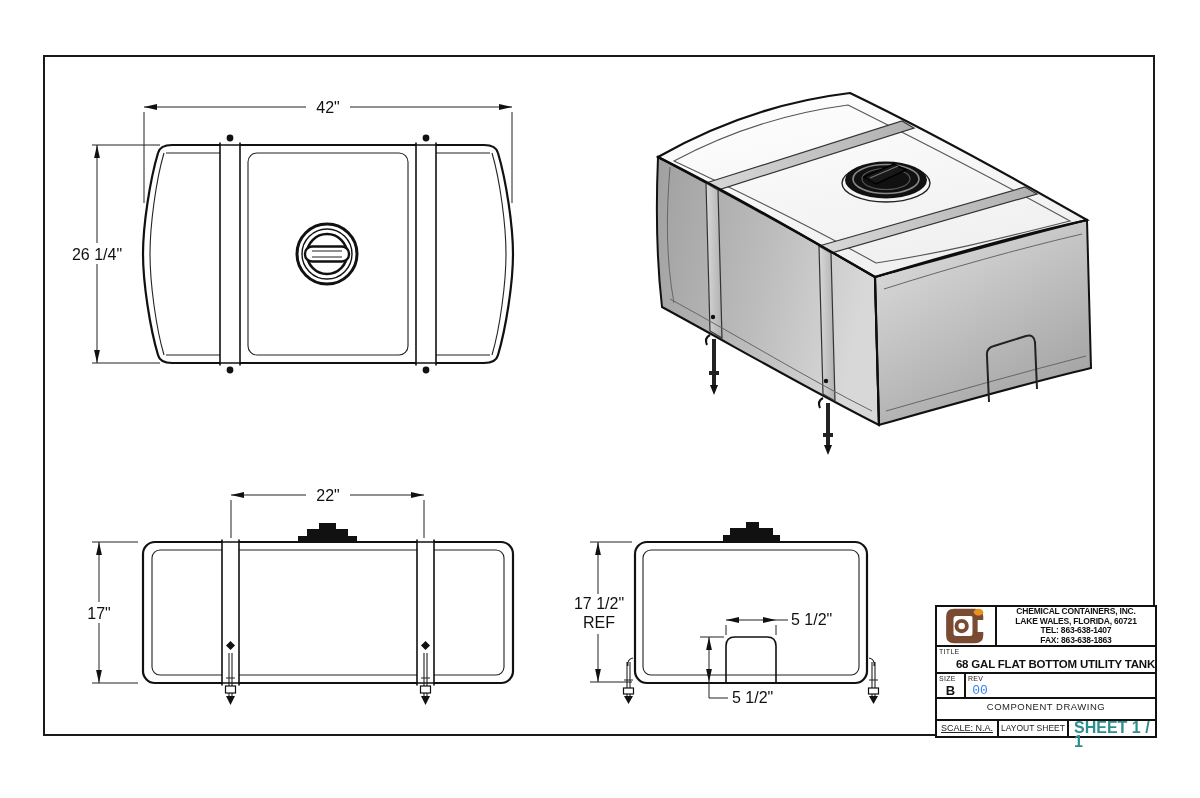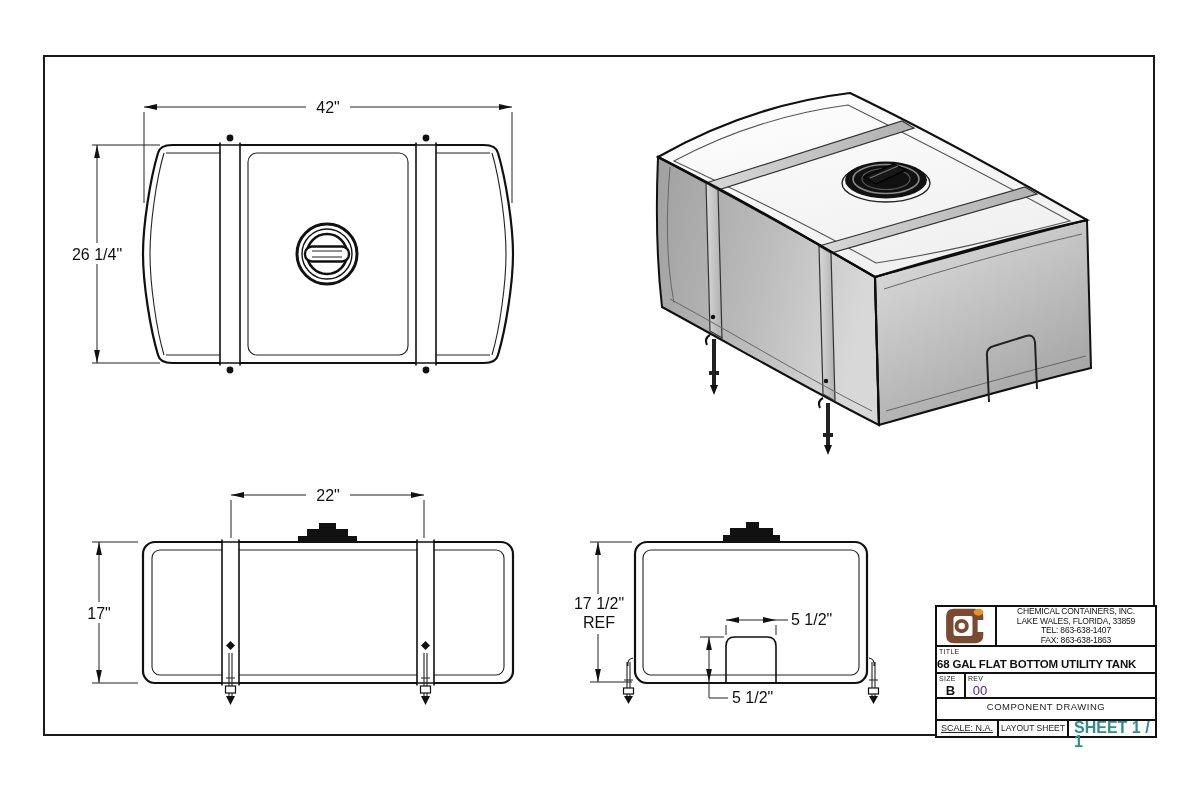--- a/index.html
+++ b/index.html
@@ -16,32 +16,32 @@
   .blk{fill:#111;stroke:none;}
   
   .titleblock{position:absolute;left:935px;top:605px;width:222px;height:133px;
     border:2px solid #111;box-sizing:border-box;background:#fff;display:flex;
     flex-direction:column;color:#111;}
   .tb-row{box-sizing:border-box;}
   .tb-head{height:42px;display:flex;}
   .tb-logo{width:60px;border-right:2px solid #111;box-sizing:border-box;display:flex;
     align-items:center;justify-content:center;}
   .tb-co{flex:1;display:flex;flex-direction:column;align-items:center;justify-content:center;
-    font-weight:normal;font-size:8.5px;line-height:9.6px;letter-spacing:-0.2px;text-align:right;}
+    font-weight:bold;font-size:8.5px;line-height:9.6px;letter-spacing:-0.2px;text-align:right;}
   .tb-title{height:29px;border-top:2px solid #111;position:relative;}
   .tb-label{position:absolute;left:2px;top:1px;font-size:7px;letter-spacing:0.3px;color:#222;}
-  .tb-title-text{position:absolute;left:0;right:0;top:11px;text-align:left;
+  .tb-title-text{position:absolute;left:0;right:0;top:11px;text-align:right;
     font-weight:bold;font-size:11.5px;letter-spacing:-0.2px;}
   .tb-mid{height:28px;border-top:2px solid #111;display:flex;}
   .tb-size{width:29px;border-right:2px solid #111;box-sizing:border-box;position:relative;}
   .tb-dwg{flex:1;border-right:2px solid #111;box-sizing:border-box;position:relative;}
   .tb-rev{width:28px;position:relative;}
   .tb-big{position:absolute;left:0;right:0;top:9px;text-align:center;font-weight:bold;font-size:13px;}
   .tb-big-dwg{position:absolute;left:0;right:0;top:8px;text-align:center;font-weight:bold;font-size:14px;letter-spacing:0.5px;}
-  .tb-rev-val{position:absolute;left:0;right:0;top:9px;text-align:center;font-size:13px;color:#4c1d95;}
+  .tb-rev-val{position:absolute;left:0;right:0;top:9px;text-align:center;font-size:13px;color:#3b82f6;font-family:Liberation Mono, monospace;}
   .tb-comp{height:24px;border-top:2px solid #111;text-align:center;font-size:9.5px;
     letter-spacing:0.5px;line-height:16px;color:#222;}
   .tb-bottom{height:17px;border-top:2px solid #111;display:flex;font-size:9px;color:#222;}
   .tb-scale{width:62px;border-right:2px solid #111;box-sizing:border-box;text-align:center;line-height:15px;text-decoration:underline;}
   .tb-layout{width:70px;border-right:2px solid #111;box-sizing:border-box;text-align:center;line-height:15px;font-size:8.5px;}
   .tb-sheet{flex:1;font-weight:bold;font-size:16px;line-height:14px;padding-left:5px;color:#2e8e8e;}
 </style>
 </head>
 <body>
 
@@ -268,21 +268,21 @@
           <g>
             <path fill="#7b4a33" d="M46,15 V11 Q46,2 36,2 H12 Q3,2 3,11 V33 Q3,42 12,42 H36 Q46,42 46,33 V29 H34 V31 Q34,33.5 31,33.5 H15 Q11.5,33.5 11.5,30 V14 Q11.5,10.5 15,10.5 H31 Q34,10.5 34,13 V15 Z"></path>
             <circle cx="21" cy="22" r="6" fill="none" stroke="#7b4a33" stroke-width="4.5"></circle>
             <rect x="33.5" y="10.5" width="6" height="23" rx="2" fill="#7b4a33"></rect>
             <ellipse cx="40.5" cy="6" rx="5.5" ry="4" fill="#e8921c"></ellipse>
           </g>
         </svg>
       </div>
       <div class="tb-co">
         <div>CHEMICAL CONTAINERS, INC.</div>
-        <div>LAKE WALES, FLORIDA, 33859</div>
+        <div>LAKE WALES, FLORIDA, 60721</div>
         <div>TEL: 863-638-1407</div>
         <div>FAX: 863-638-1863</div>
       </div>
     </div>
     <div class="tb-row tb-title">
       <span class="tb-label">TITLE</span>
       <div class="tb-title-text">68 GAL FLAT BOTTOM UTILITY TANK</div>
     </div>
     <div class="tb-row tb-mid">
       <div class="tb-size">

